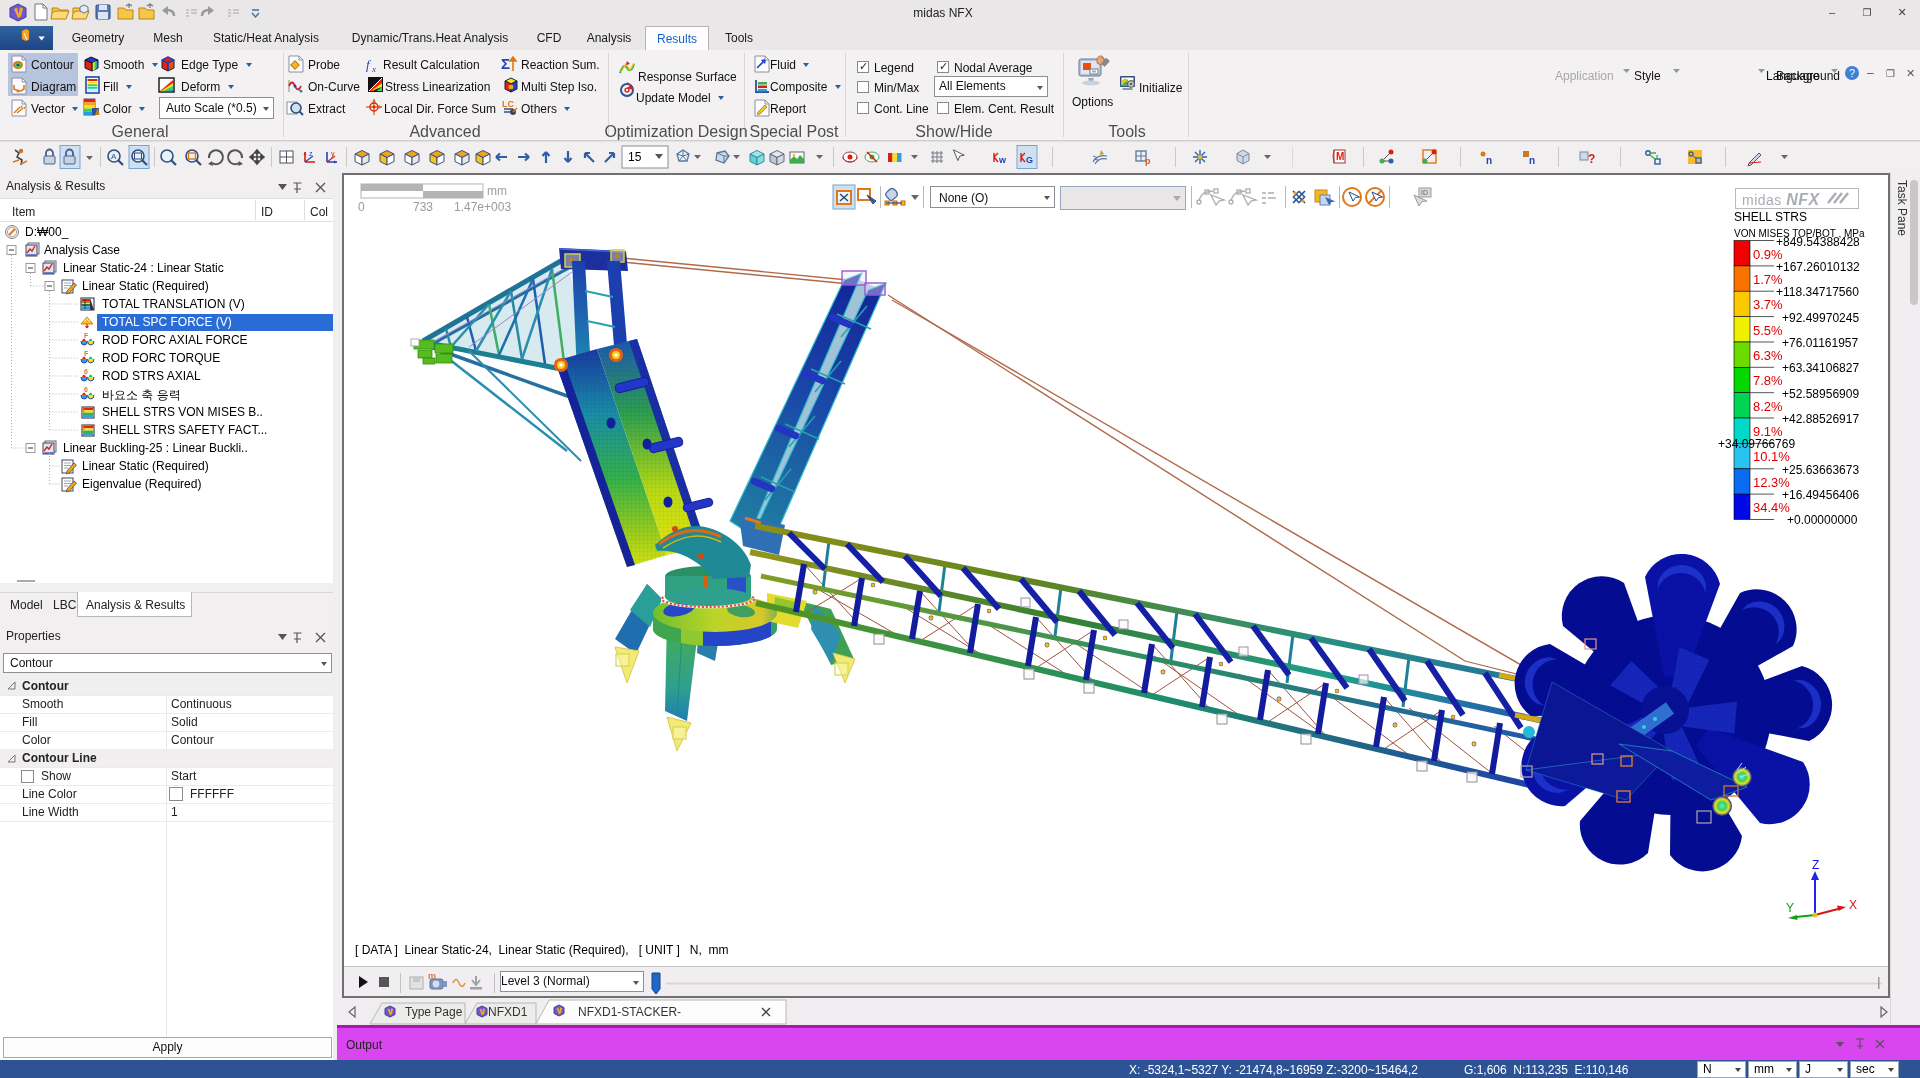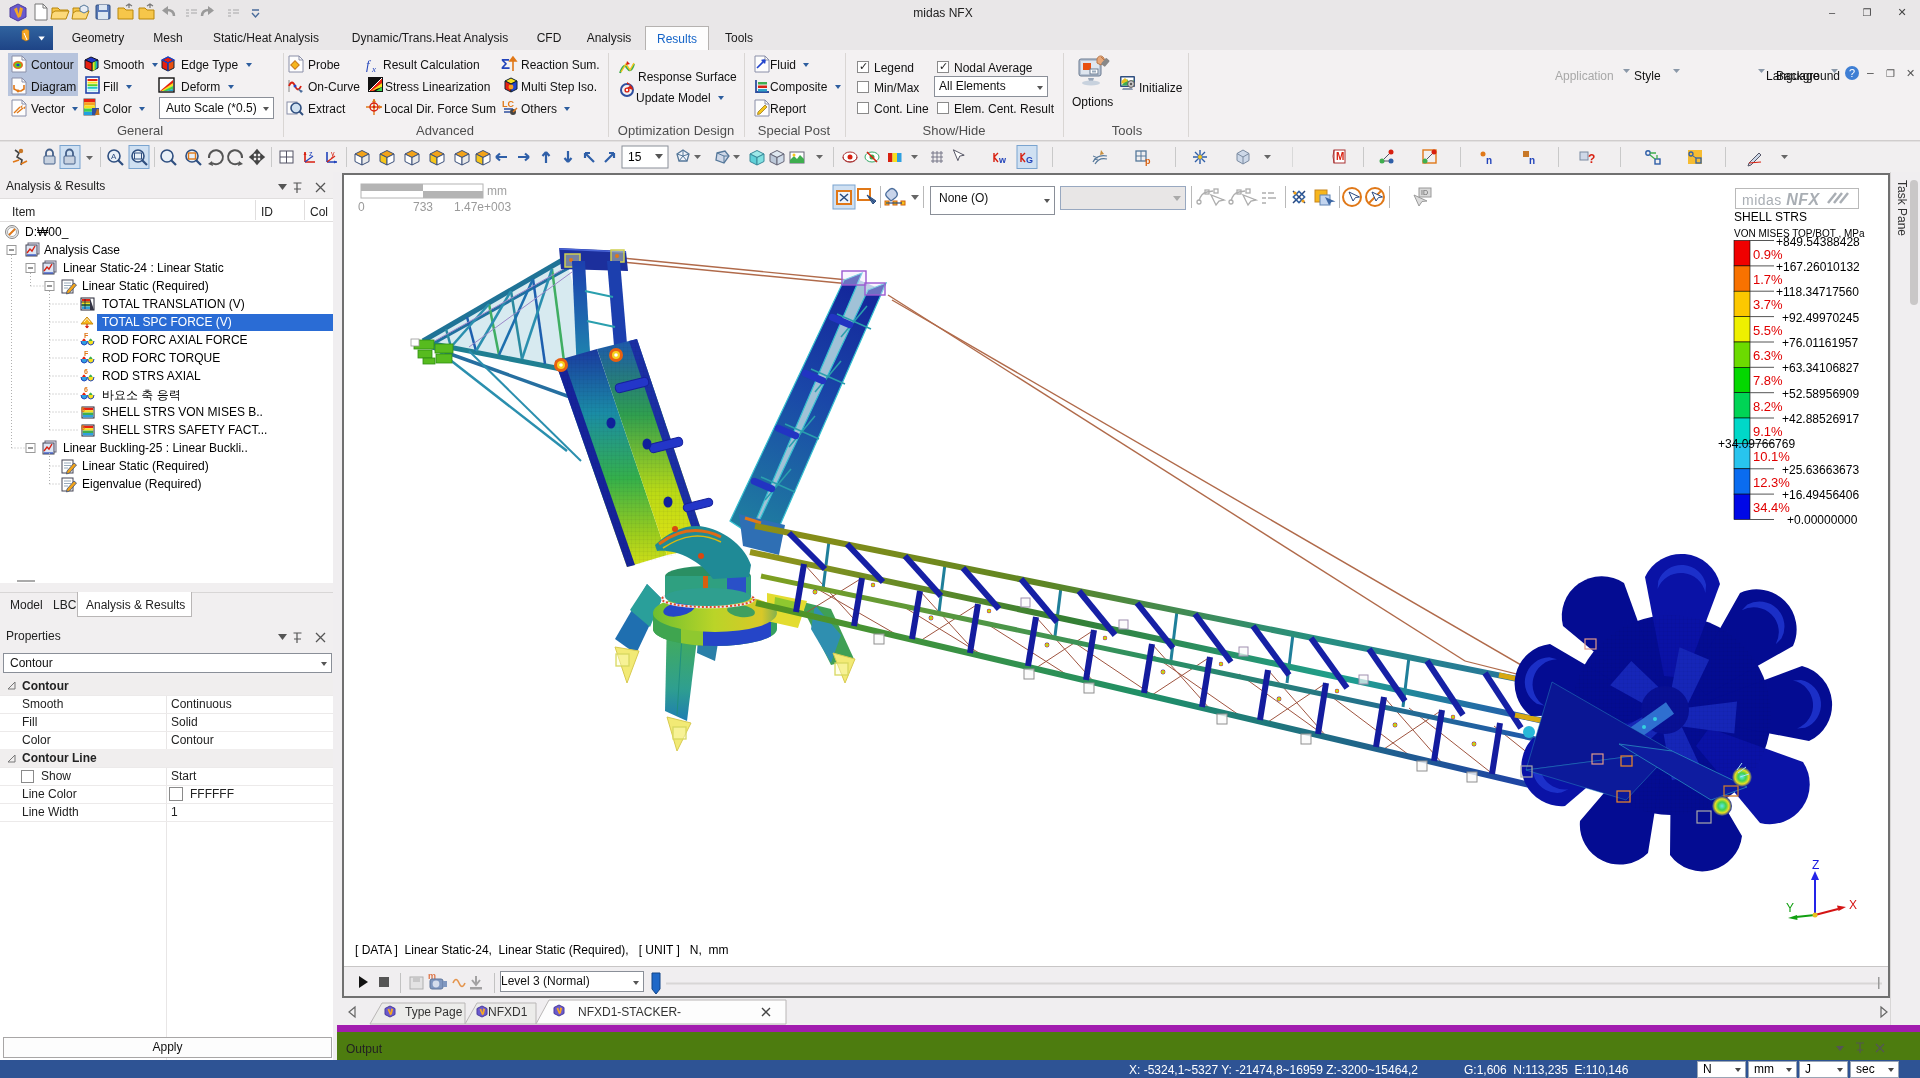--- a/index.html
+++ b/index.html
@@ -9,21 +9,21 @@
 #apptitle{position:absolute;left:0;right:34px;top:6px;text-align:center;font-size:12px;color:#222}
 .winbtn{position:absolute;top:5px;width:16px;height:15px;color:#444;font-size:11px;text-align:center;line-height:15px}
 
 #tabrow{position:absolute;left:0;top:26px;width:1920px;height:24px;background:#e9e7e8}
 #appbtn{position:absolute;left:0;top:0;width:53px;height:24px;background:linear-gradient(#30639f,#1e4486)}
 .rtab{position:absolute;top:0;height:24px;font-size:12px;color:#1a1a1a;line-height:24px;text-align:center;transform:translateX(-50%)}
 #seltab{position:absolute;left:645px;top:0;width:64px;height:24px;background:#fdfdfd;border:1px solid #b5b2b0;border-bottom:none;color:#1464c8;font-size:12px;line-height:24px;text-align:center}
 
 #ribbon{position:absolute;left:0;top:50px;width:1920px;height:91px;background:#f3f1f2;border-bottom:1px solid #d0cdcd}
 .gsep{position:absolute;top:3px;width:1px;height:84px;background:#d9d6d4}
-.glabel{position:absolute;top:73px;font-size:13px;color:#4e4e4e;transform:translateX(-50%)}
+.glabel{position:absolute;top:73px;font-size:16px;color:#4e4e4e;transform:translateX(-50%)}
 .rbt{position:absolute;font-size:12px;color:#111;white-space:nowrap}
 .dar{display:inline-block;width:0;height:0;border-left:3.5px solid transparent;border-right:3.5px solid transparent;border-top:4px solid #2c5d9e;vertical-align:middle;margin-left:4px;margin-bottom:2px}
 .cbx{position:absolute;width:12px;height:12px;background:#fff;border:1px solid #8a8a8a}
 .cbx.chk::after{content:"✓";position:absolute;left:1px;top:-2px;font-size:11px;color:#222}
 .combo{position:absolute;background:#fff;border:1px solid #8a8f98;font-size:12px;color:#111;white-space:nowrap}
 .combo .cv{position:absolute;right:4px;top:45%;width:0;height:0;border-left:3.5px solid transparent;border-right:3.5px solid transparent;border-top:4px solid #555}
 
 #toolbar{position:absolute;left:0;top:141px;width:1920px;height:31px;background:#f1eff0;border-top:1px solid #e2e0e0}
 
 #leftdock{position:absolute;left:0;top:172px;width:333px;height:886px;background:#f1eff0}
@@ -34,21 +34,21 @@
 #statusbar{position:absolute;left:0;top:1060px;width:1920px;height:18px;background:#2e5394}
 .sbt{position:absolute;top:3px;color:#fff;font-size:12px;white-space:nowrap}
 .sbox{position:absolute;top:1px;height:17px;background:#fff;border:1px solid #99a5b5;font-size:12px;color:#000;padding-left:5px;line-height:15px}
 .sbox .cv{position:absolute;right:4px;top:6px;width:0;height:0;border-left:3.5px solid transparent;border-right:3.5px solid transparent;border-top:4px solid #444}
 
 #vpwin{position:absolute;left:342px;top:173px;width:1548px;height:825px;border:2px solid #707070;background:#fff}
 #vprender{position:absolute;left:2px;top:2px;width:1540px;height:789px;background:#fff;overflow:hidden}
 #anibar{position:absolute;left:0px;top:791px;width:1544px;height:30px;background:#f0eef0;border-top:1px solid #c8c6c6}
 #tabsrow{position:absolute;left:337px;top:998px;width:1583px;height:27px;background:#f0eef0}
 .dtab{position:absolute;font-size:12px;color:#333;white-space:nowrap}
-#outheader{position:absolute;left:337px;top:1025px;width:1583px;height:35px;background:#4d7c0f;border-top:7px solid #a21caf}
+#outheader{position:absolute;left:337px;top:1025px;width:1583px;height:35px;background:#d946ef;border-top:3px solid #a21caf}
 #taskpane{position:absolute;left:1890px;top:172px;width:30px;height:853px;background:#f0eef0;border-left:1px solid #d8d6d6}
 .vtext{position:absolute;font-size:12px;color:#333;writing-mode:vertical-rl;white-space:nowrap}
 .lgval{position:absolute;font-size:12px;color:#000;white-space:nowrap}
 .lgpct{position:absolute;font-size:13px;color:#e00000;white-space:nowrap}
 .vpt{position:absolute;font-size:12px;color:#9a9a9a;white-space:nowrap}
 </style></head>
 <body>
 
 <div id="titlebar">
   <div id="apptitle">midas NFX</div>
@@ -1161,21 +1161,21 @@
       <path d="M36 12 l6 9 3 -3 z M38 14 l5 5" fill="#4a6c9b" stroke="#274a7e"></path>
       <rect x="49" y="3" width="1" height="22" fill="#b9b9b9"></rect>
       <path d="M57 8 q4 -5 8 0 q3 4 -1 7 l-4 3 -4 -4 q-3 -3 1 -6" fill="#c8d4ea" stroke="#4a6c9b" stroke-width="1.3"></path>
       <rect x="54" y="18" width="4" height="4" fill="#f6c21a" stroke="#d2600f"></rect>
         <rect x="62" y="18" width="4" height="4" fill="#f6c21a" stroke="#d2600f"></rect>
         <rect x="70" y="18" width="4" height="4" fill="#f6c21a" stroke="#d2600f"></rect>
       <path d="M55 20 h16" stroke="#27467e" stroke-width="1.2"></path>
       <path d="M80 12 l8 0 -4 5 z" fill="#666"></path>
       <rect x="92" y="3" width="1" height="22" fill="#b9b9b9"></rect>
     </svg>
-    <div class="combo" style="left:584px;top:9px;width:125px;height:29px;line-height:22px"><span style="padding-left:8px">None (O)</span><span class="cv"></span></div>
+    <div class="combo" style="left:584px;top:9px;width:125px;height:22px;line-height:22px"><span style="padding-left:8px">None (O)</span><span class="cv"></span></div>
     <div class="abs" style="left:714px;top:9px;width:126px;height:24px;background:#e8e6e6;border:1px solid #98a8c0"></div>
     <svg class="abs" style="left:714px;top:9px" width="126" height="24">
         <path d="M113 10 l8 0 -4 5 z" fill="#aaa"></path>
       </svg>
     <svg class="abs" style="left:843px;top:6px" width="215" height="28">
       <rect x="2" y="3" width="1" height="22" fill="#b9b9b9"></rect>
       <g stroke="#aeaeae" fill="none" stroke-width="1.3">
         <path d="M10 18 q2 -8 8 -9 l6 -1"></path>
           <circle cx="10" cy="19" r="2"></circle>
           <rect x="16" y="7" width="4" height="4"></rect>

